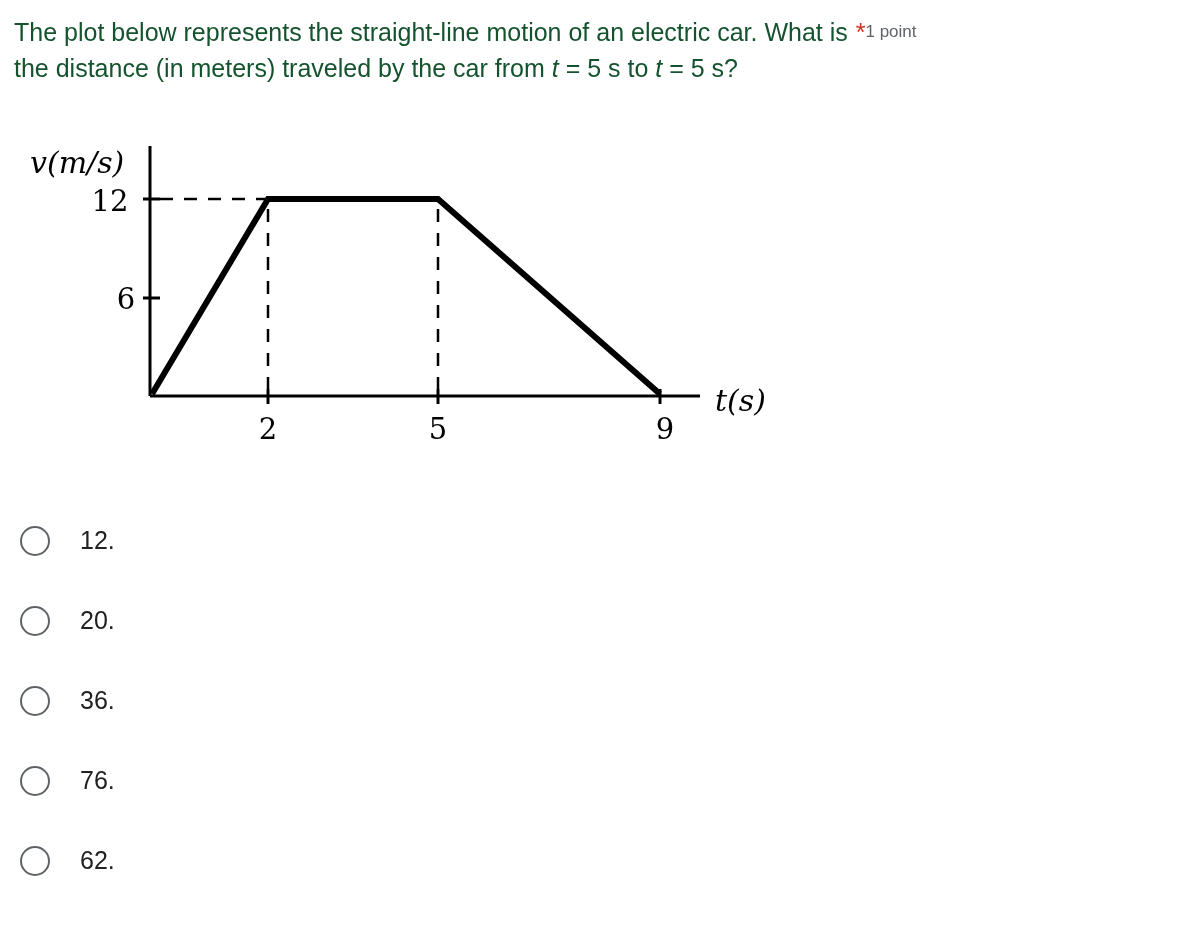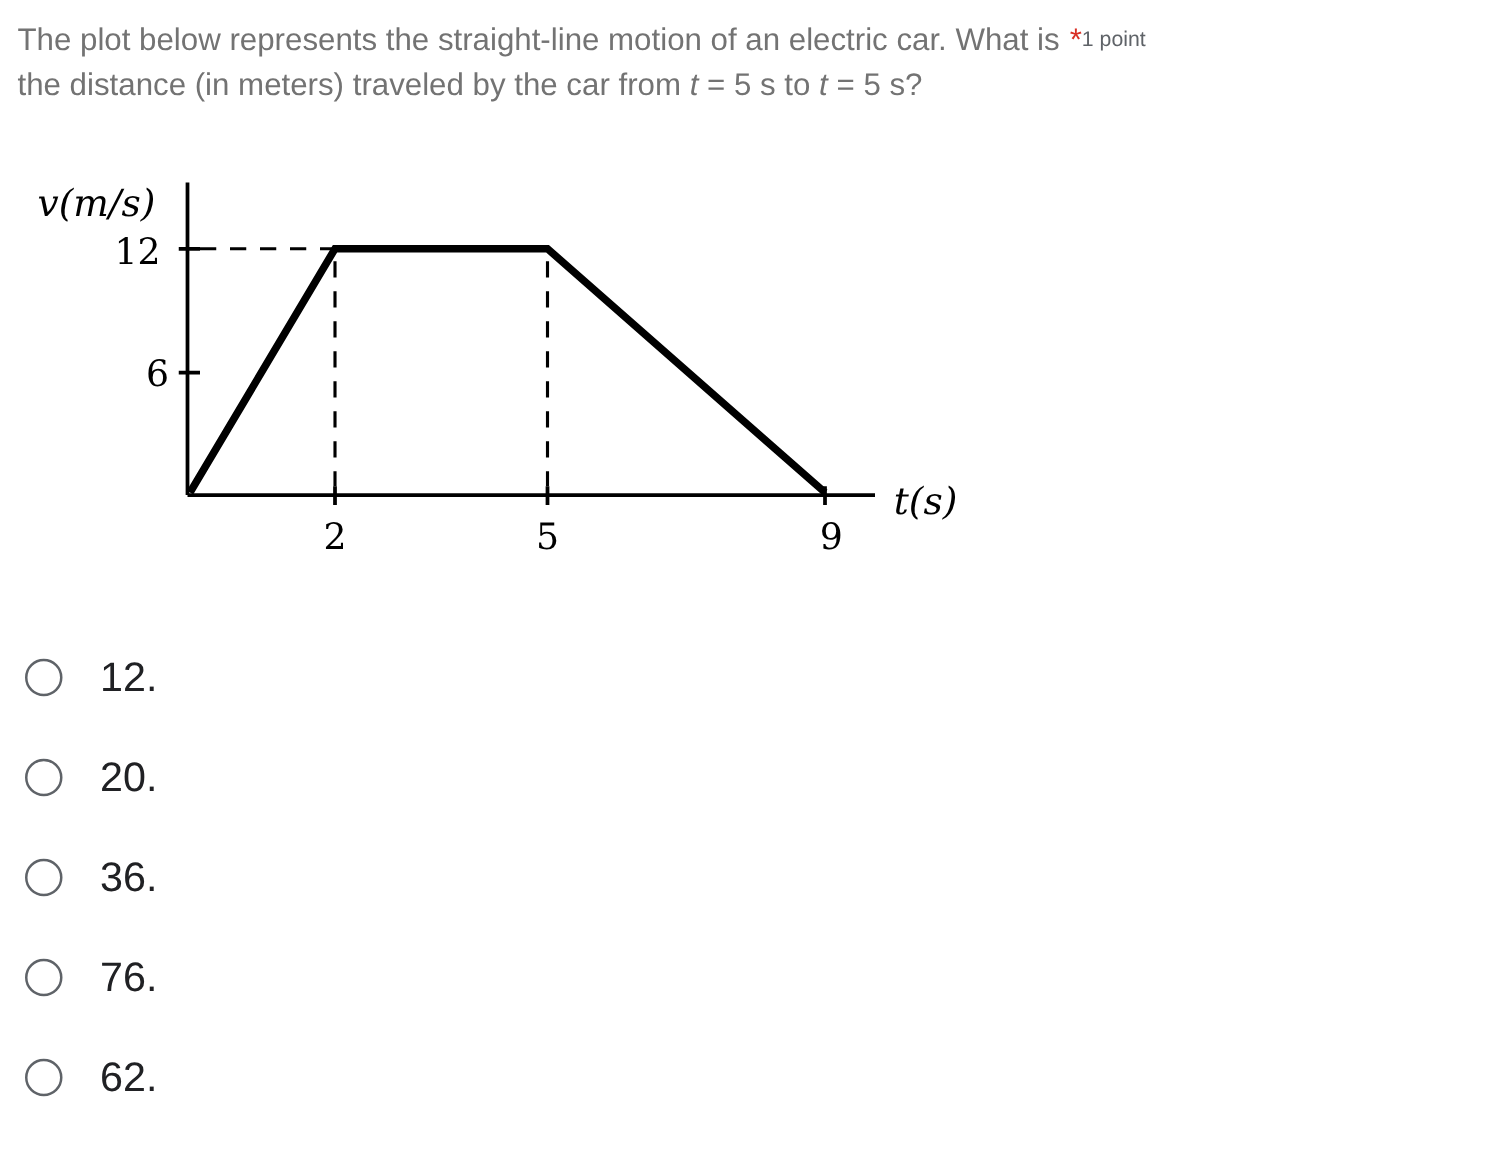--- a/index.html
+++ b/index.html
@@ -19,21 +19,21 @@
     position: relative;
     padding: 14px 0 0 14px;
   }
   .question-row {
     display: flex;
     align-items: flex-start;
   }
   .question-text {
     font-size: 25px;
     line-height: 1.45;
-    color: #737373;
+    color: #14532d;
     max-width: 1020px;
     font-weight: 400;
   }
   .question-text i {
     font-style: italic;
   }
   .required-star {
     color: #d93025;
     font-size: 25px;
     line-height: 1.45;
@@ -65,21 +65,21 @@
   .radio {
     width: 30px;
     height: 30px;
     border: 2px solid #5f6368;
     border-radius: 50%;
     box-sizing: border-box;
     flex: 0 0 auto;
     margin-left: 10px;
   }
   .option-label {
-    font-size: 33px;
+    font-size: 25px;
     color: #202124;
     margin-left: 30px;
   }
   svg text {
     font-family: "DejaVu Serif", serif;
   }
 </style>
 </head>
 <body>
 

